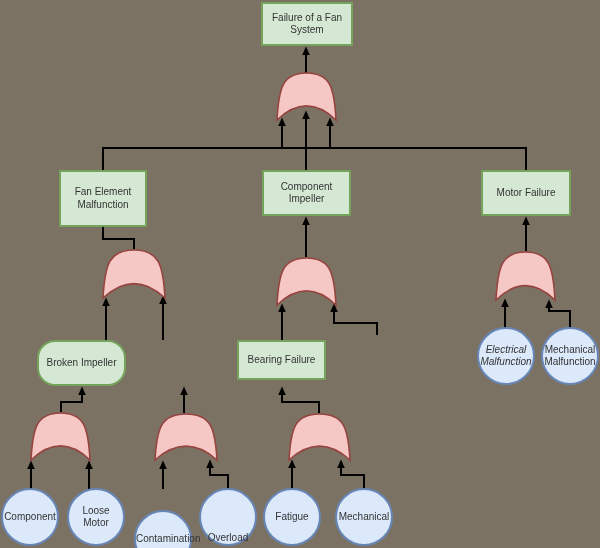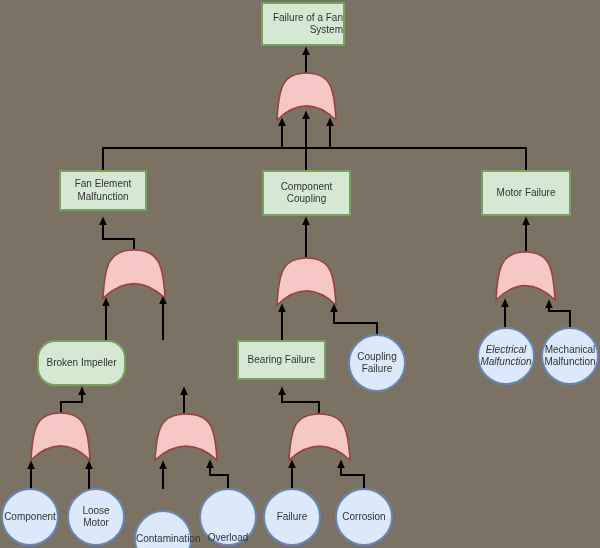--- a/index.html
+++ b/index.html
@@ -82,59 +82,56 @@
         <path d="M 277 120 C 278.77 87.1 282.9 73 306.5 73 C 330.1 73 334.23 87.1 336 120 Q 306.5 91.8 277 120 Z" class="gate"></path>
         <path d="M 103 298 C 104.86 264.4 109.2 250 134 250 C 158.8 250 163.14 264.4 165 298 Q 134 269.2 103 298 Z" class="gate"></path>
         <path d="M 277 305 C 278.77 272.1 282.9 258 306.5 258 C 330.1 258 334.23 272.1 336 305 Q 306.5 276.8 277 305 Z" class="gate"></path>
         <path d="M 496 300 C 497.77 266.4 501.9 252 525.5 252 C 549.1 252 553.23 266.4 555 300 Q 525.5 271.2 496 300 Z" class="gate"></path>
         <path d="M 31 460 C 32.77 427.1 36.9 413 60.5 413 C 84.1 413 88.22999999999999 427.1 90 460 Q 60.5 431.8 31 460 Z" class="gate"></path>
         <path d="M 155 460 C 156.86 427.8 161.2 414 186 414 C 210.8 414 215.14 427.8 217 460 Q 186 432.4 155 460 Z" class="gate"></path>
         <path d="M 289 460 C 290.83 427.8 295.1 414 319.5 414 C 343.9 414 348.17 427.8 350 460 Q 319.5 432.4 289 460 Z" class="gate"></path>
       </g>
   </svg>
   <div id="node-layer">
-      <div class="node rect" style="left: 261px; top: 2px; width: 84px; height: 44px; text-align: right;">
+      <div class="node rect" style="left: 261px; top: 2px; width: 92px; height: 44px;">
         <span class="lbl">Failure of a Fan System</span>
       </div>
-      <div class="node rect" style="left: 59px; top: 170px; width: 88px; height: 41px;">
+      <div class="node rect" style="left: 59px; top: 170px; width: 88px; height: 57px;">
         <span class="lbl">Fan Element Malfunction</span>
       </div>
       <div class="node rect" style="left: 262px; top: 170px; width: 89px; height: 46px;">
-        <span class="lbl">Component Coupling</span>
+        <span class="lbl">Component Impeller</span>
       </div>
       <div class="node rect" style="left: 481px; top: 170px; width: 90px; height: 46px; text-align: center;">
         <span class="lbl">Motor Failure</span>
       </div>
       <div class="node rect" style="left: 37px; top: 340px; width: 89px; height: 46px; border-radius: 18px;">
         <span class="lbl">Broken Impeller</span>
       </div>
       <div class="node rect" style="left: 237px; top: 340px; width: 89px; height: 40px;">
         <span class="lbl">Bearing Failure</span>
-      </div>
-      <div class="node circle" style="left: 348px; top: 334px; width: 58px; height: 58px;">
-        <span class="lbl">Coupling Failure</span>
       </div>
       <div class="node circle" style="left: 477px; top: 327px; width: 58px; height: 58px; font-style: italic;">
         <span class="lbl">Electrical Malfunction</span>
       </div>
       <div class="node circle" style="left: 541px; top: 327px; width: 58px; height: 58px;">
         <span class="lbl">Mechanical Malfunction</span>
       </div>
       <div class="node circle" style="left: 1px; top: 488px; width: 58px; height: 58px;">
         <span class="lbl">Component</span>
       </div>
       <div class="node circle" style="left: 67px; top: 488px; width: 58px; height: 58px;">
         <span class="lbl">Loose Motor</span>
       </div>
       <div class="node circle" style="left: 134px; top: 510px; width: 58px; height: 58px;">
         <span class="lbl">Contamination</span>
       </div>
       <div class="node circle" style="left: 199px; top: 488px; width: 58px; height: 58px; align-items: flex-end;">
         <span class="lbl">Overload</span>
       </div>
       <div class="node circle" style="left: 263px; top: 488px; width: 58px; height: 58px;">
-        <span class="lbl">Failure</span>
+        <span class="lbl">Fatigue</span>
       </div>
       <div class="node circle" style="left: 335px; top: 488px; width: 58px; height: 58px;">
-        <span class="lbl">Corrosion</span>
+        <span class="lbl">Mechanical</span>
       </div>
     </div>
 </div>
 
 </body></html>

